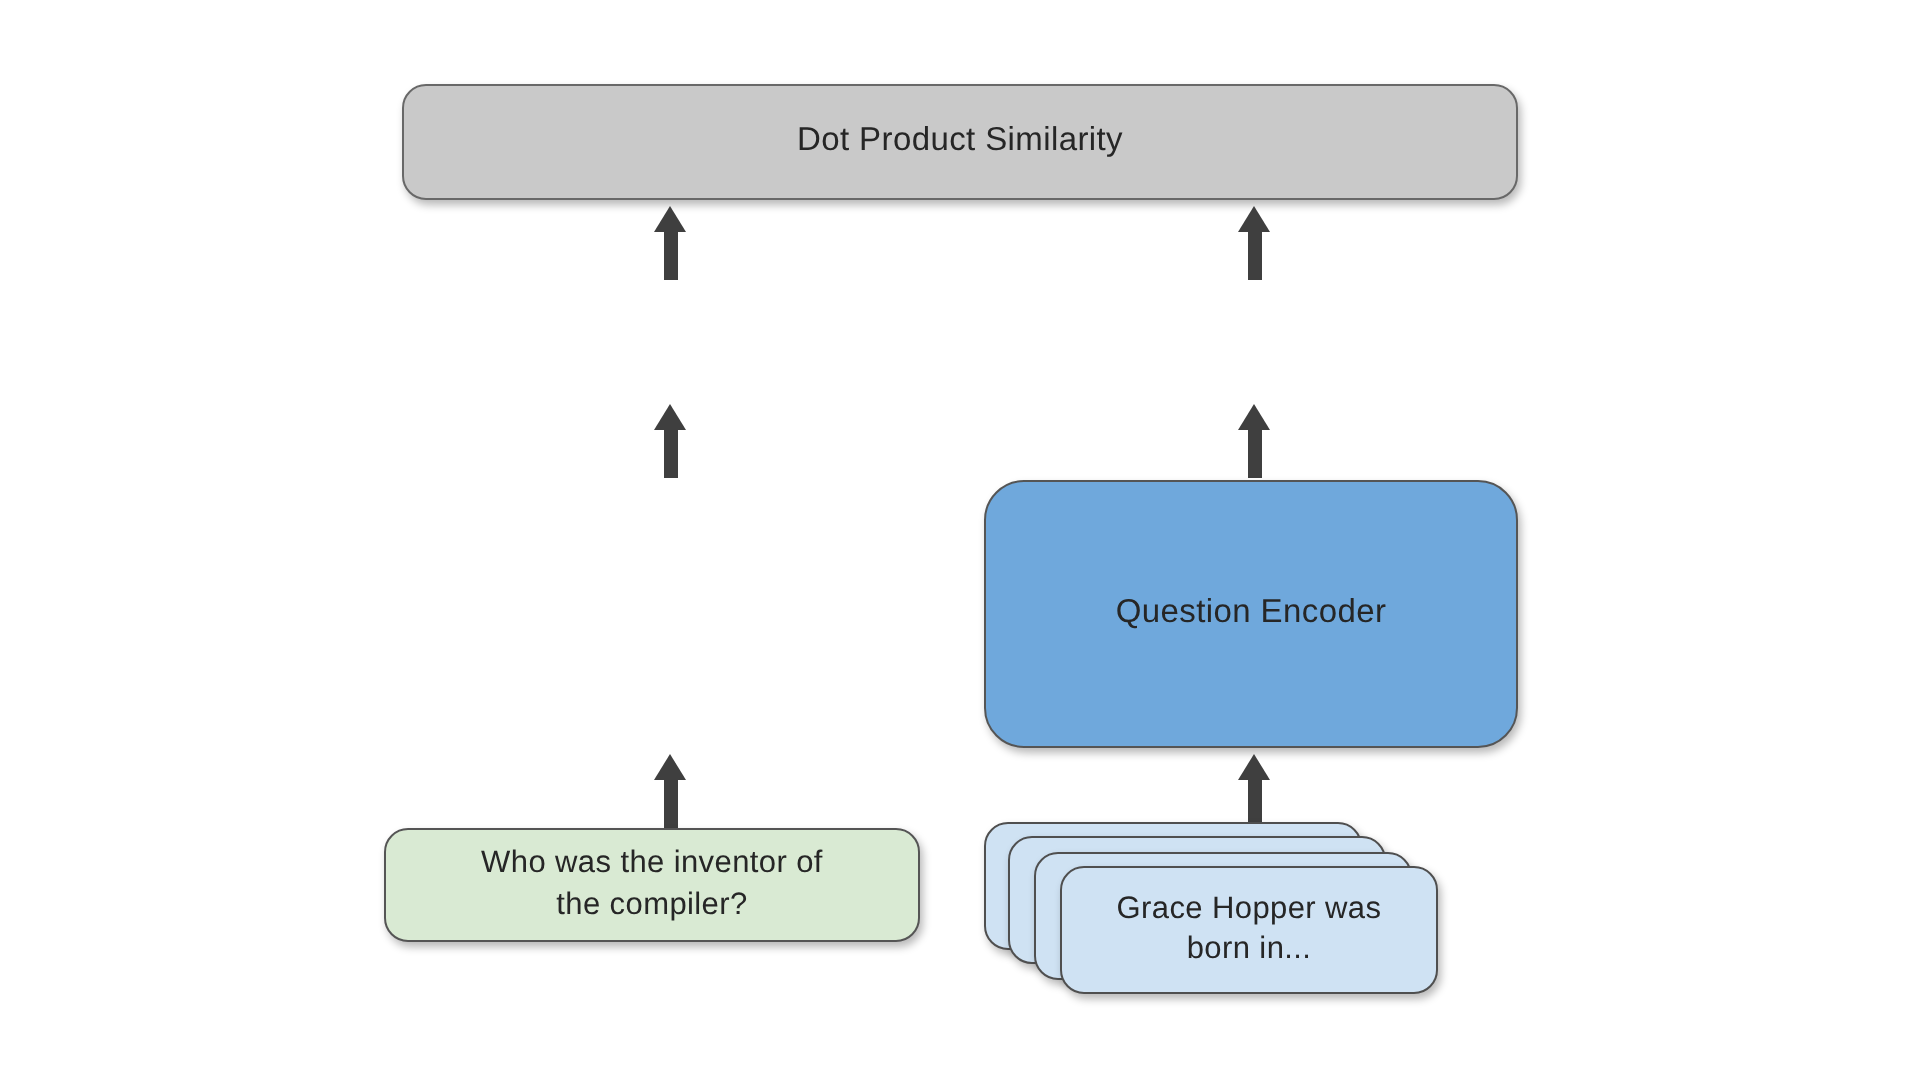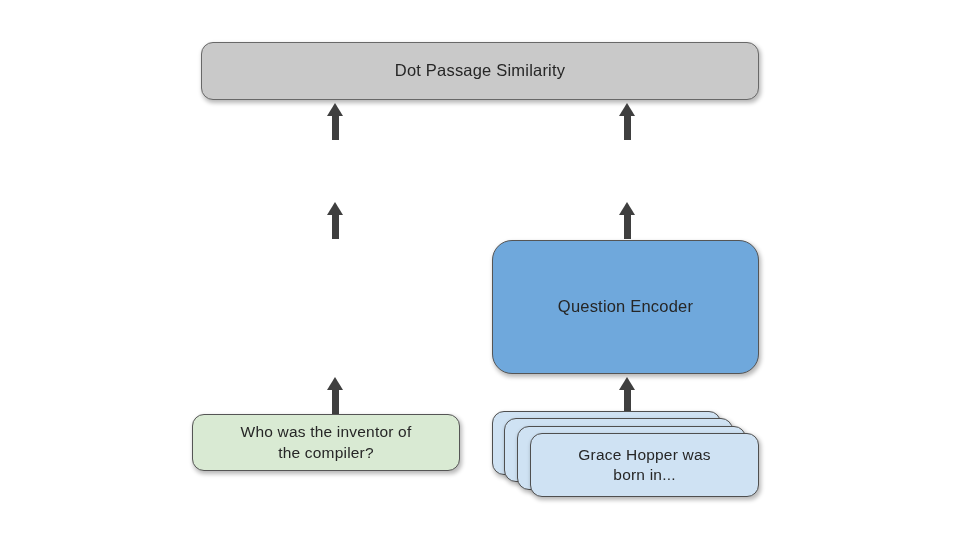--- a/index.html
+++ b/index.html
@@ -52,21 +52,21 @@
   .encoder-box.q { left: 201px; background: #93c47d; }
   .encoder-box.p { left: 492px; background: #6fa8dc; }
   .question-input {
     left: 192px; top: 414px; width: 268px; height: 57px;
     background: #d9ead3;
     border: 1.5px solid #555555;
     border-radius: 12px;
     font-size: 15.5px;
   }
   .passage-card {
-    width: 229px; height: 64px;
+    width: 189px; height: 64px;
     background: #cfe2f3;
     border: 1.5px solid #4f4f4f;
     border-radius: 12px;
     font-size: 15.5px;
   }
   .passage-card.c1 { left: 492px; top: 411px; }
   .passage-card.c2 { left: 504px; top: 418px; }
   .passage-card.c3 { left: 517px; top: 426px; }
   .passage-card.c4 { left: 530px; top: 433px; }
 
@@ -92,21 +92,21 @@
   .arrow.a-mid-q { left: 327px; top: 202px; }
   .arrow.a-mid-p { left: 619px; top: 202px; }
   .arrow.a-bot-q { left: 327px; top: 377px; }
   .arrow.a-bot-p { left: 619px; top: 377px; }
 </style>
 </head>
 <body>
 
 <div class="canvas">
 
-  <div class="node similarity-box">Dot Passage Similarity</div>
+  <div class="node similarity-box">Dot Product Similarity</div>
 
   <div class="arrow a-top-q">
     <div class="head"></div>
     <div class="stem"></div>
   </div>
   <div class="arrow a-top-p">
     <div class="head"></div>
     <div class="stem"></div>
   </div>
 

